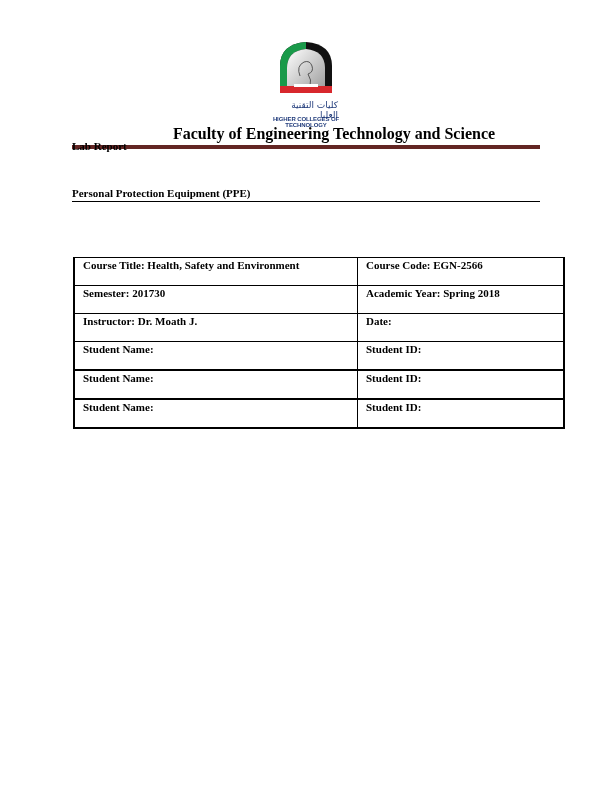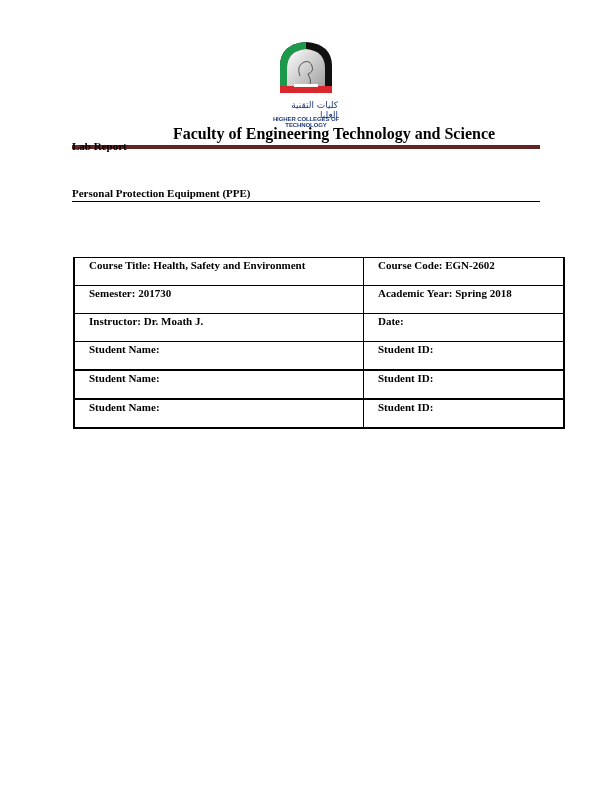--- a/index.html
+++ b/index.html
@@ -6,21 +6,21 @@
   body { width:612px; height:792px; position:relative; overflow:hidden; font-family:"Liberation Serif", serif; color:#000; }
   .logo { position:absolute; left:274px; top:40px; width:64px; height:88px; }
   .logo-ar { position:absolute; left:0; top:60px; width:64px; text-align:right; font-family:"DejaVu Sans", sans-serif; font-size:9px; color:#1f3a7a; }
   .logo-en { position:absolute; left:-14px; top:76px; width:92px; text-align:center; font-family:"Liberation Sans", sans-serif; font-size:6px; font-weight:bold; color:#1f3a7a; letter-spacing:-0.1px; }
   .faculty { position:absolute; left:0; width:612px; top:125px; text-align:center; font-size:16px; font-weight:bold;margin-left:28px; }
   .rule-maroon { position:absolute; left:72px; top:145px; width:468px; height:4px; background:#632523; }
   .lab-report { position:absolute; left:72px; top:140px; font-size:11px; font-weight:bold; }
   .subject { position:absolute; left:72px; top:187px; font-size:11px; font-weight:bold; }
   .rule-thin { position:absolute; left:72px; top:201px; width:468px; height:1px; background:#000; }
   table.info { position:absolute; left:73px; top:257px; width:492px; border-collapse:collapse; }
-  table.info td { border:1px solid #000; height:26px; vertical-align:top; padding:1px 4px 0 14px; font-size:11px; font-weight:bold; }
+  table.info td { border:1px solid #000; height:26px; vertical-align:top; padding:1px 4px 0 8px; font-size:11px; font-weight:bold; }
   table.info td.left { width:270px; }
   table.info tr.thick td { border-top:2px solid #000; }
   table.info tr.last td { border-bottom:2px solid #000; }
   table.info td.right { border-right:2px solid #000; }
   table.info td.left { border-left:2px solid #000; }
 </style>
 </head>
 <body>
 
 <div class="logo">
@@ -45,21 +45,21 @@
 <div class="faculty">Faculty of Engineering Technology and Science</div>
 <div class="rule-maroon"></div>
 <div class="lab-report">Lab Report</div>
 <div class="subject">Personal Protection Equipment (PPE)</div>
 <div class="rule-thin"></div>
 
 <table class="info">
   <tbody>
       <tr>
     <td class="left">Course Title: Health, Safety and Environment</td>
-    <td class="right">Course Code: EGN-2602</td>
+    <td class="right">Course Code: EGN-2566</td>
   </tr>
   <tr>
     <td class="left">Semester:  201730</td>
     <td class="right">Academic Year:  Spring 2018</td>
   </tr>
   <tr>
     <td class="left">Instructor:  Dr. Moath J.</td>
     <td class="right">Date:</td>
   </tr>
   <tr>

